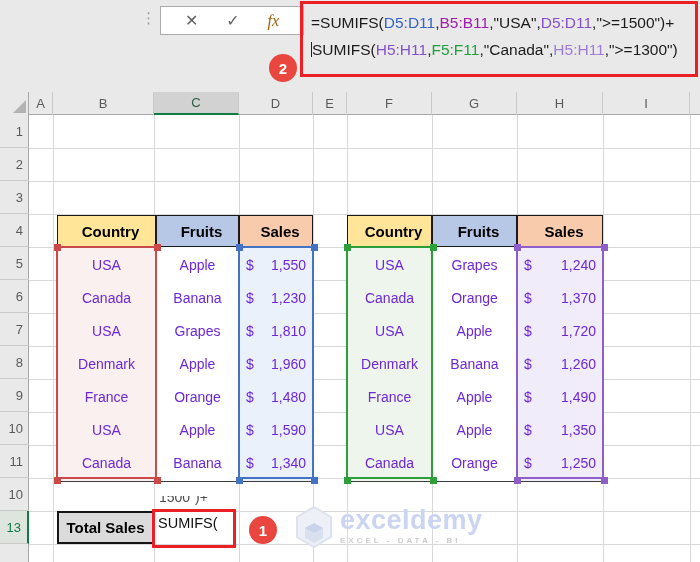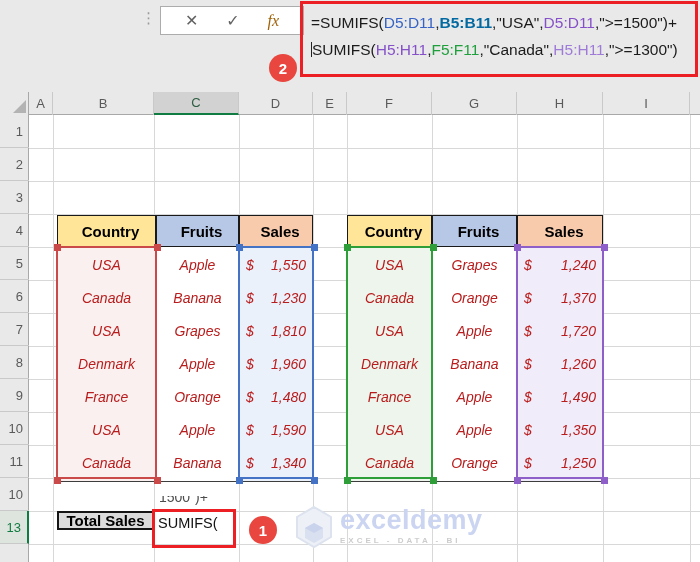--- a/index.html
+++ b/index.html
@@ -43,28 +43,28 @@
 
   .gridv{width:1px;background:#D8D8D8;top:115px;height:447px;z-index:1;}
   .gridh{height:1px;background:#D8D8D8;left:29px;width:671px;z-index:1;}
 
   
   .title{left:57px;top:150px;width:518px;height:30px;background:#F1F1F1;border-bottom:3px solid #8FAADC;
     color:#44546A;font-size:17px;font-weight:bold;text-align:center;line-height:30px;z-index:2;}
 
   .hdrcell{height:32px;border:1.5px solid #1a1a1a;font-weight:bold;font-size:15px;color:#000;
     display:flex;align-items:center;justify-content:center;z-index:2;padding-left:8px;}
-  .datacell{height:37px;border-bottom:1px solid #3d3d3d;font-size:14px;color:#b91c1c;
-    display:flex;align-items:center;justify-content:center;background:#fff;z-index:2;font-style:italic;}
+  .datacell{height:37px;border-bottom:1px solid #3d3d3d;font-size:14px;color:#6d28d9;
+    display:flex;align-items:center;justify-content:center;background:#fff;z-index:2;}
   .datacell.mid{border-left:1px solid #3d3d3d;border-right:1px solid #3d3d3d;}
   .datacell.money{justify-content:space-between;padding:0 7px;}
   .rangebox{border-width:2px;border-style:solid;z-index:3;pointer-events:none;}
   .handle{position:absolute;width:7px;height:7px;z-index:4;}
 
-  .totalbox{left:57px;top:511px;width:97px;height:19px;background:#DBDBDB;border:2px solid #151515;
+  .totalbox{left:57px;top:511px;width:97px;height:33px;background:#DBDBDB;border:2px solid #151515;
     font-weight:bold;font-size:15px;color:#000;display:flex;align-items:center;justify-content:center;z-index:3;}
   .clipwrap{left:159px;top:496px;width:80px;height:15px;overflow:hidden;z-index:3;}
   .clipwrap span{display:block;margin-top:-7px;font-size:14px;color:#4c4c4c;}
   .typing{left:158px;top:515px;font-size:14.5px;color:#111;z-index:3;}
   .redbox1{left:152px;top:509px;width:84px;height:39px;z-index:5;}
   .badge1{left:249px;top:516px;}
   .badge2{left:269px;top:54px;}
 
   
   .wm{left:294px;top:505px;display:flex;align-items:flex-start;z-index:3;}
@@ -79,21 +79,21 @@
   <div class="abs topbar"></div>
 
   <div class="abs dots">⋮</div>
   <div class="abs fxbox">
     <span class="ic">✕</span>
     <span class="ic">✓</span>
     <span class="fx">fx</span>
   </div>
 
   <div class="abs formulabox redframe" id="formulabox">
-    <div id="fline1"><span style="color: rgb(27, 27, 27);">=SUMIFS(</span><span style="color: rgb(54, 99, 197);">D5:D11</span><span style="color: rgb(27, 27, 27);">,</span><span style="color: #0369a1; font-weight: bold;">B5:B11</span><span style="color: rgb(27, 27, 27);">,"USA",</span><span style="color: rgb(134, 80, 201);">D5:D11</span><span style="color: rgb(27, 27, 27);">,"&gt;=1500")+</span></div>
+    <div id="fline1"><span style="color: rgb(27, 27, 27);">=SUMIFS(</span><span style="color: rgb(54, 99, 197);">D5:D11</span><span style="color: rgb(27, 27, 27);">,</span><span style="color: #a21caf;">B5:B11</span><span style="color: rgb(27, 27, 27);">,"USA",</span><span style="color: rgb(134, 80, 201);">D5:D11</span><span style="color: rgb(27, 27, 27);">,"&gt;=1500")+</span></div>
     <div id="fline2"><span class="caret"></span><span style="color: rgb(27, 27, 27);">SUMIFS(</span><span style="color: rgb(134, 80, 201);">H5:H11</span><span style="color: rgb(27, 27, 27);">,</span><span style="color: rgb(31, 160, 60);">F5:F11</span><span style="color: rgb(27, 27, 27);">,"Canada",</span><span style="color: rgb(159, 123, 216);">H5:H11</span><span style="color: rgb(27, 27, 27);">,"&gt;=1300")</span></div>
   </div>
   <div class="abs badge badge2">2</div>
 
   <div class="abs colstrip"></div>
   <div class="abs corner">
       <div class="tri"></div>
     </div>
   <div class="abs rowstrip"></div>
   <div id="gridlayer"></div>

